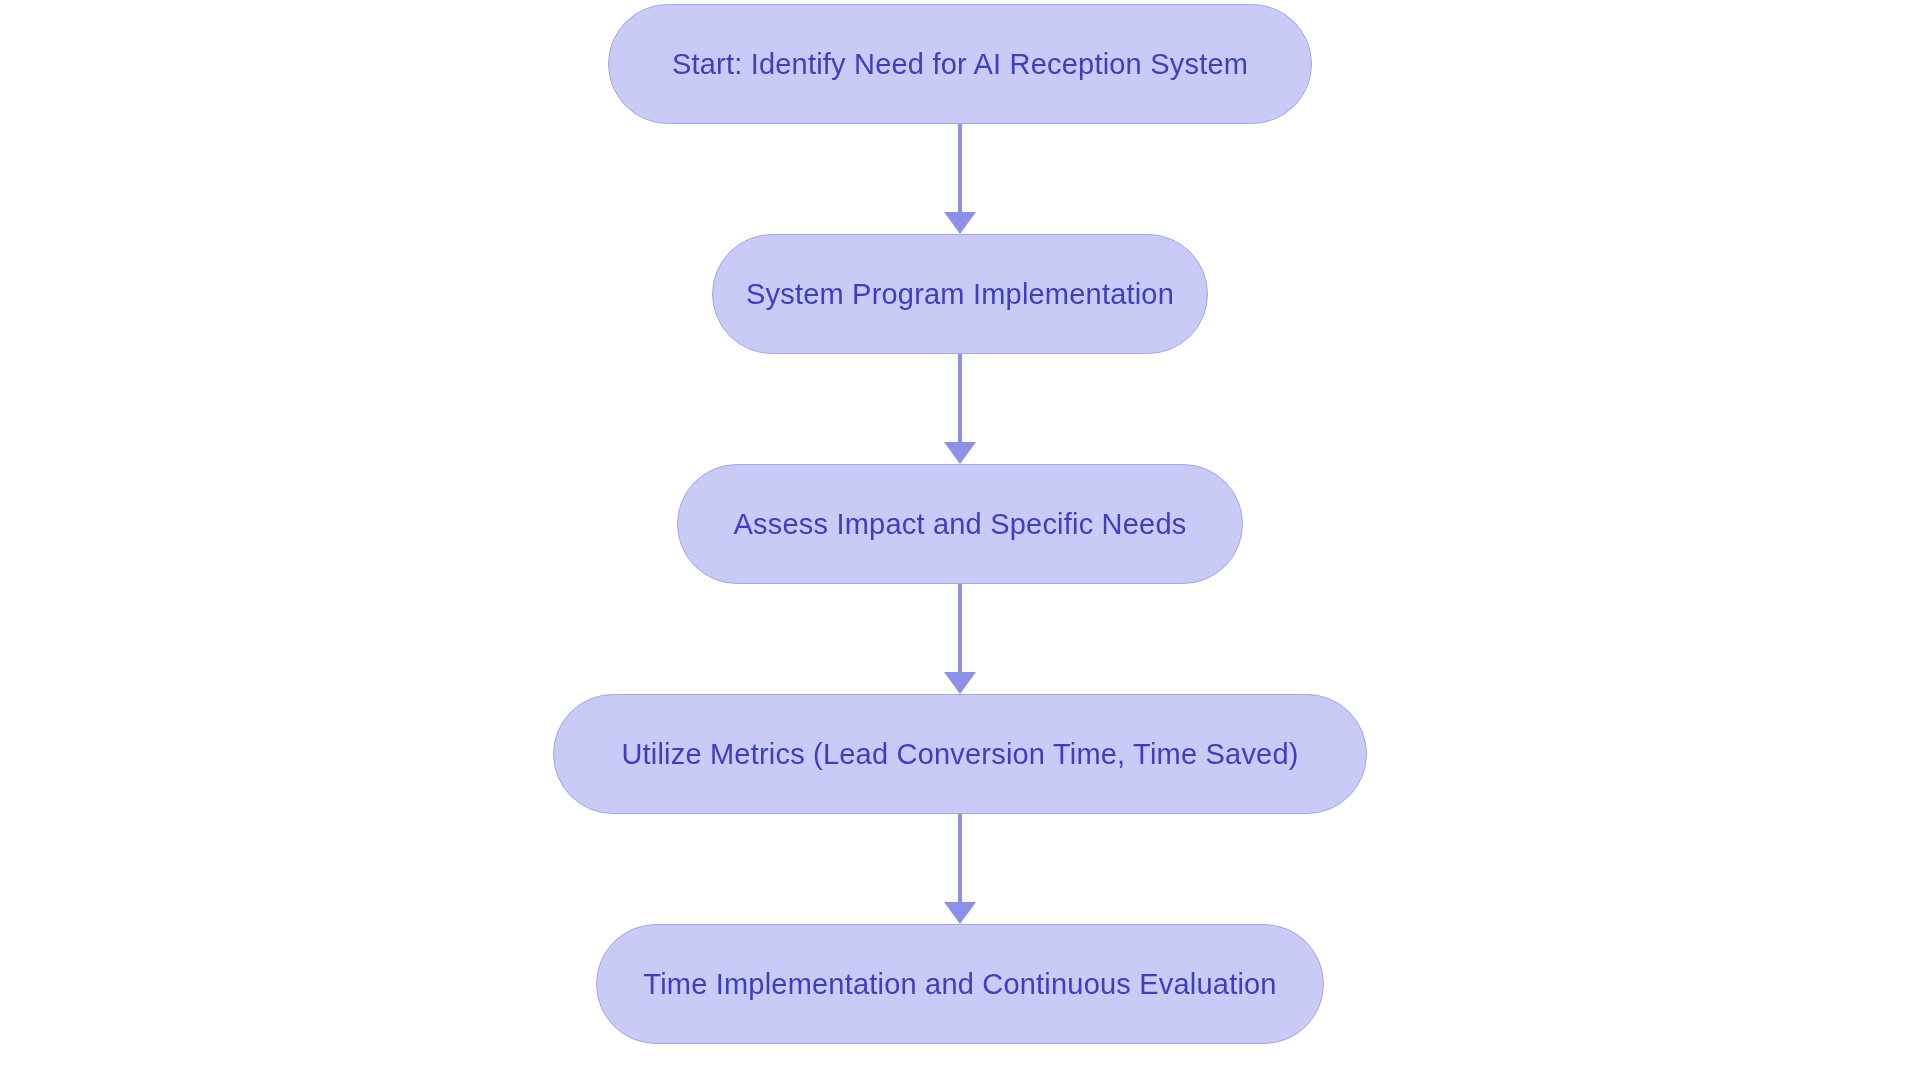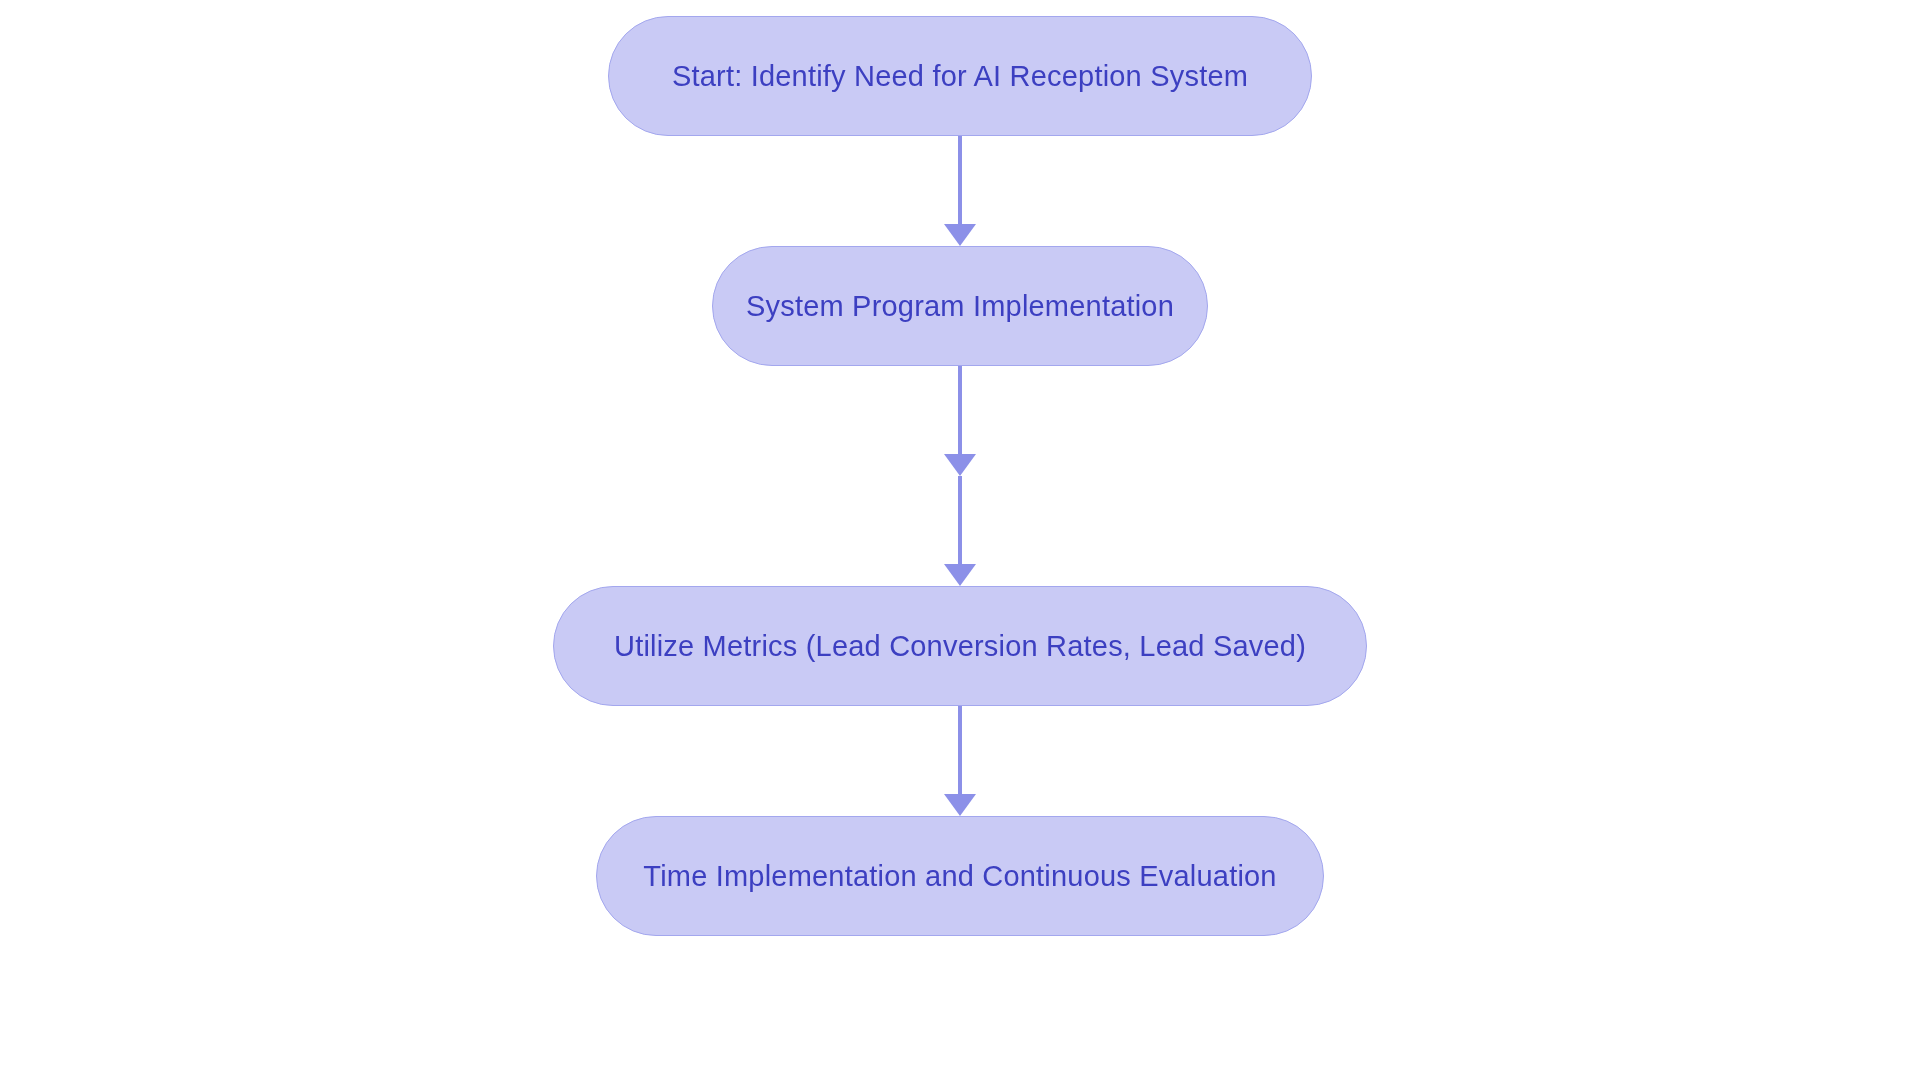--- a/index.html
+++ b/index.html
@@ -10,21 +10,21 @@
   .canvas {
     position: relative;
     width: 1920px;
     height: 1083px;
     background: #ffffff;
     font-family: "Liberation Sans", sans-serif;
     display: flex;
     flex-direction: column;
     align-items: center;
     box-sizing: border-box;
-    padding-top: 16px;
+    padding-top: 4px;
     overflow: hidden;
   }
   .node {
     height: 120px;
     border-radius: 60px;
     background: #c9caf5;
     border: 1.5px solid #a3a7ee;
     color: #3c3fc1;
     display: flex;
     align-items: center;
@@ -76,28 +76,31 @@
 
   <div class="node n1">
     <span>System Program Implementation</span>
   </div>
 
   <div class="arrow">
     <div class="line"></div>
     <div class="head"></div>
   </div>
 
+  <div class="node n2">
+    <span>Assess Impact and Specific Needs</span>
+  </div>
 
   <div class="arrow">
     <div class="line"></div>
     <div class="head"></div>
   </div>
 
   <div class="node n3">
-    <span>Utilize Metrics (Lead Conversion Rates, Lead Saved)</span>
+    <span>Utilize Metrics (Lead Conversion Time, Time Saved)</span>
   </div>
 
   <div class="arrow">
     <div class="line"></div>
     <div class="head"></div>
   </div>
 
   <div class="node n4">
     <span>Time Implementation and Continuous Evaluation</span>
   </div>

